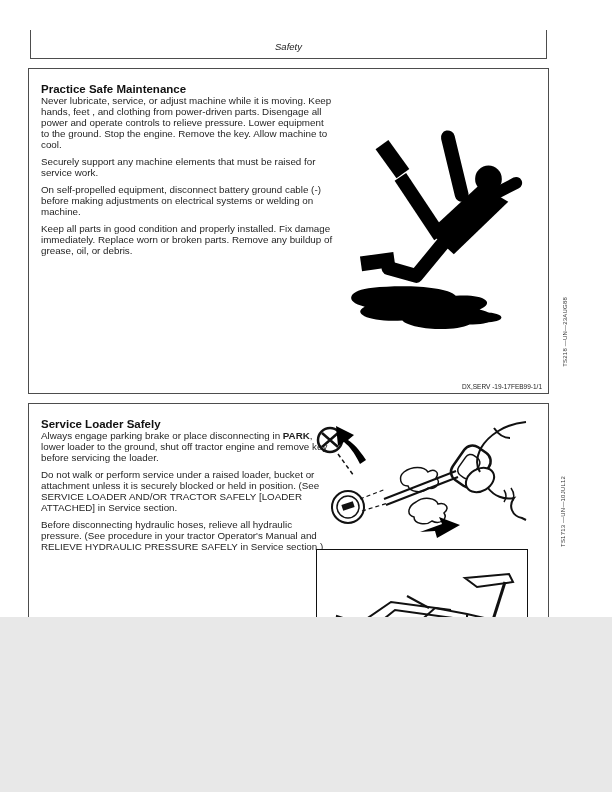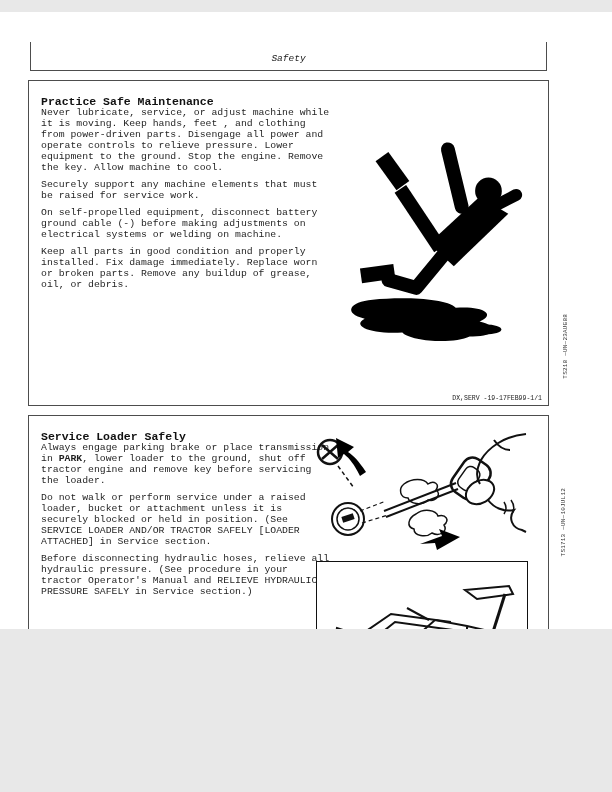--- a/index.html
+++ b/index.html
@@ -1,19 +1,19 @@
 <!DOCTYPE html>
 <html><head>
 <meta charset="utf-8">
 <style>
   html,body{margin:0;padding:0;background:#e8e8e8;}
   .page{
     position:relative;width:612px;height:617px;background:#ffffff;
-    font-family:Liberation Mono, monospace;color:#1a1a1a;overflow:hidden;
-    margin:12px auto;
+    font-family:Liberation Sans, sans-serif;color:#1a1a1a;overflow:hidden;
+    margin:0 auto;
   }
   .hline{position:absolute;background:#4d4d4d;height:1px;}
   .vline{position:absolute;background:#4d4d4d;width:1px;}
   .header-title{
     position:absolute;left:30px;top:41px;width:517px;text-align:center;
     font-style:italic;font-size:9.5px;color:#222;
   }
   .section-box{
     position:absolute;left:28px;width:519px;border:1px solid #4d4d4d;background:#fff;
   }
@@ -88,21 +88,21 @@
       </svg>
     </div>
 
     <div class="vcaption" style="left:533px;bottom:26px;">TS218 —UN—23AUG88</div>
     <div class="doc-code">DX,SERV -19-17FEB99-1/1</div>
   </div>
 
   <div class="section-box sec2">
     <div class="sec-heading">Service Loader Safely</div>
     <div class="body-col">
-      <p><span>Always engage parking brake or place transmission in </span><b>PARK</b><span>, lower loader to the ground, shut off tractor engine and remove key before servicing the loader.</span></p>
+      <p><span>Always engage parking brake or place disconnecting in </span><b>PARK</b><span>, lower loader to the ground, shut off tractor engine and remove key before servicing the loader.</span></p>
       <p>Do not walk or perform service under a raised loader, bucket or attachment unless it is securely blocked or held in position. (See SERVICE LOADER AND/OR TRACTOR SAFELY [LOADER ATTACHED] in Service section.</p>
       <p>Before disconnecting hydraulic hoses, relieve all hydraulic pressure.  (See procedure in your tractor Operator's Manual and RELIEVE HYDRAULIC PRESSURE SAFELY in Service section.)</p>
     </div>
 
     <div class="graphic" style="left:278px;top:10px;width:222px;height:130px;">
       <svg width="222" height="130" viewBox="0 0 220 130" fill="none" stroke="#111" stroke-width="2">
         <circle cx="22" cy="26" r="12" stroke-width="2.5"></circle>
         <path d="M14 19 L30 33 M30 19 L14 33" stroke-width="2.5"></path>
         <path d="M58 46 C50 34 46 30 40 26 L46 21 L28 12 L30 32 L36 28 C42 33 46 38 52 50 Z" fill="#000" stroke="none"></path>
         <path d="M30 40 L46 62" stroke-dasharray="4 3" stroke-width="1.5"></path>

